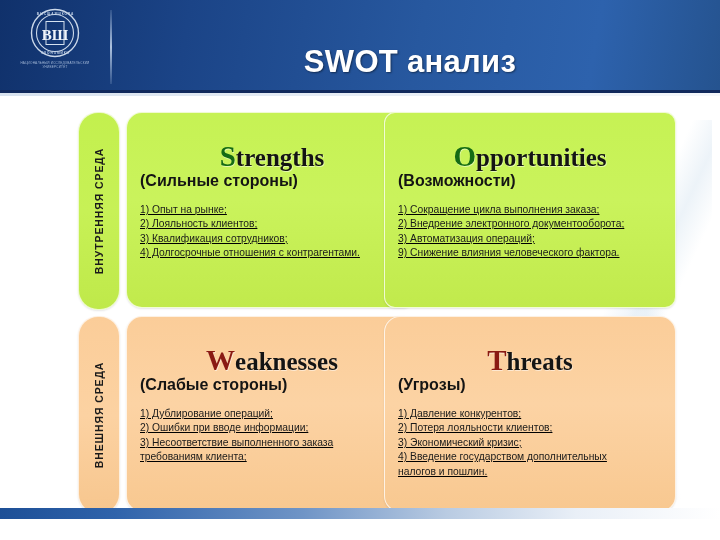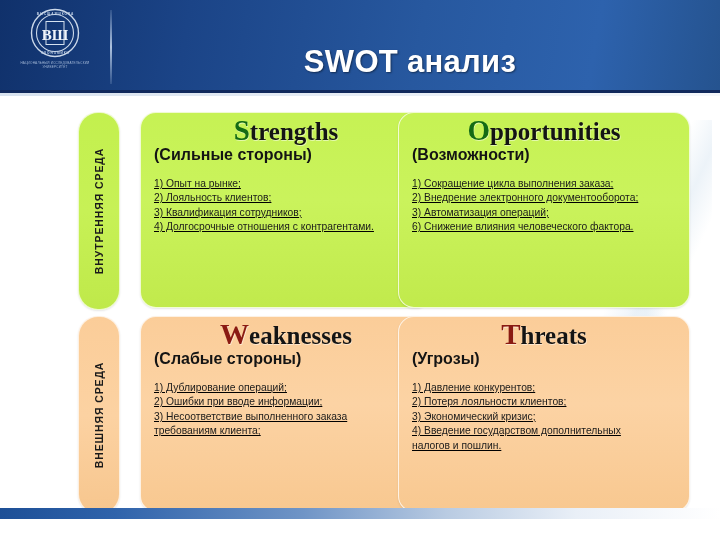--- a/index.html
+++ b/index.html
@@ -135,33 +135,32 @@
     background: linear-gradient(to bottom, #fbcd99 0%, #fcd2a2 50%, #f7c68e 100%);
   }
 
   .quad {
     position: absolute;
     width: 292px;
     border-radius: 16px;
     border: 1px solid rgba(255,255,255,0.75);
     box-shadow: 0 1px 2px rgba(0,0,0,0.10);
     box-sizing: border-box;
-    padding: 4px 13px 10px 13px;
-    margin-left: 14px;
+    padding: 30px 13px 10px 13px;
   }
   .quad-green {
     height: 196px;
     background: linear-gradient(to bottom, #c6f254 0%, #caf35c 45%, #c1ea4c 100%);
   }
   .quad-orange {
     height: 196px;
     background: linear-gradient(to bottom, #fbcd99 0%, #fcd3a4 45%, #f8c890 100%);
   }
   .quad-s { left: 126px; top: 16px; }
-  .quad-o { left: 384px; top: 16px; }
+  .quad-o { left: 384px; top: 16px; border-radius: 11px; }
   .quad-w { left: 126px; top: 220px; }
   .quad-t { left: 384px; top: 220px; }
 
   .quad-title {
     text-align: center;
     font-family: "Liberation Serif", serif;
     font-weight: bold;
     font-size: 25px;
     line-height: 27px;
     color: #141414;
@@ -254,21 +253,21 @@
       </ul>
     </div>
 
     <div class="quad quad-green quad-o">
       <div class="quad-title"><span class="initial initial-green">O</span><span>pportunities</span></div>
       <div class="quad-subtitle">(Возможности)</div>
       <ul class="quad-list">
         <li>1) Сокращение цикла выполнения заказа;</li>
         <li>2) Внедрение электронного документооборота;</li>
         <li>3) Автоматизация операций;</li>
-        <li>6) Снижение влияния человеческого фактора.</li>
+        <li>9) Снижение влияния человеческого фактора.</li>
       </ul>
     </div>
 
     <div class="quad quad-orange quad-w">
       <div class="quad-title"><span class="initial initial-red">W</span><span>eaknesses</span></div>
       <div class="quad-subtitle">(Слабые стороны)</div>
       <ul class="quad-list">
         <li>1) Дублирование операций;</li>
         <li>2) Ошибки при вводе информации;</li>
         <li>3) Несоответствие выполненного заказа

